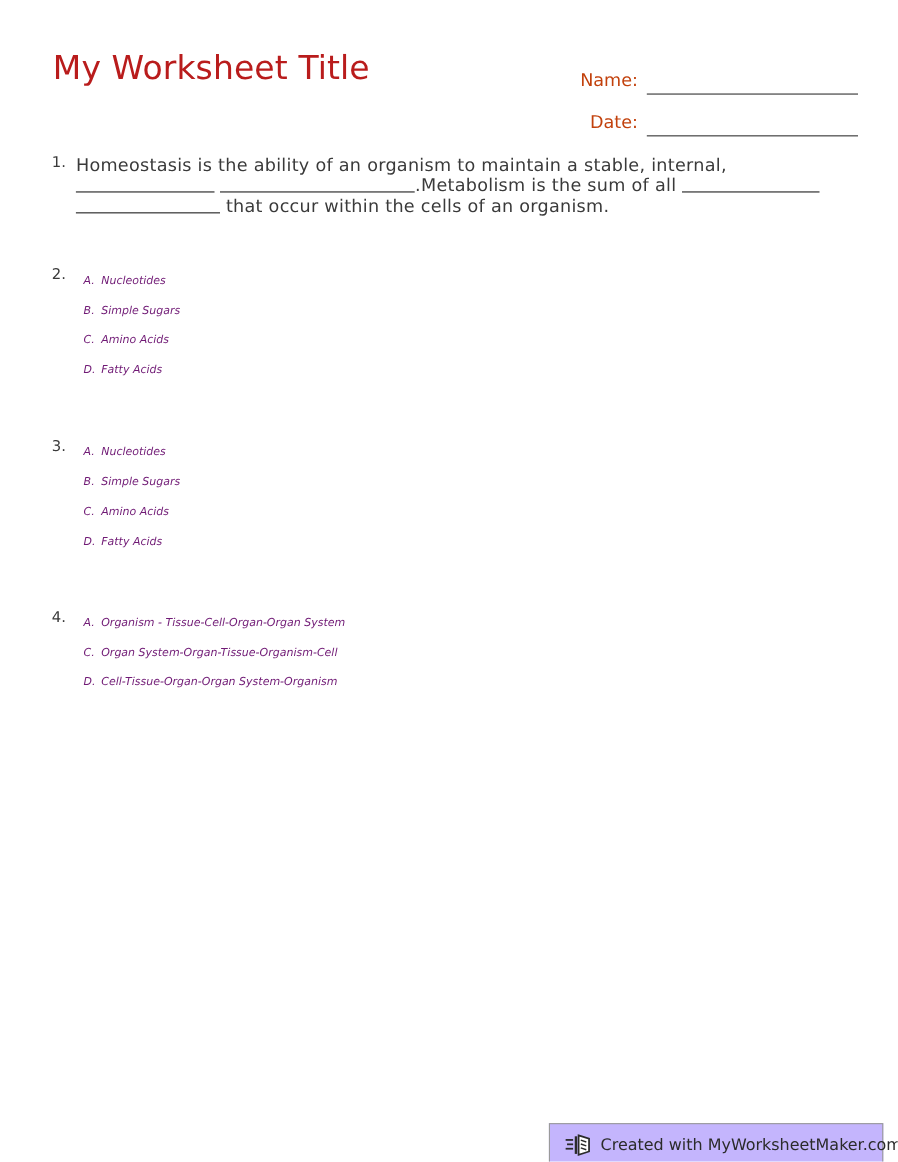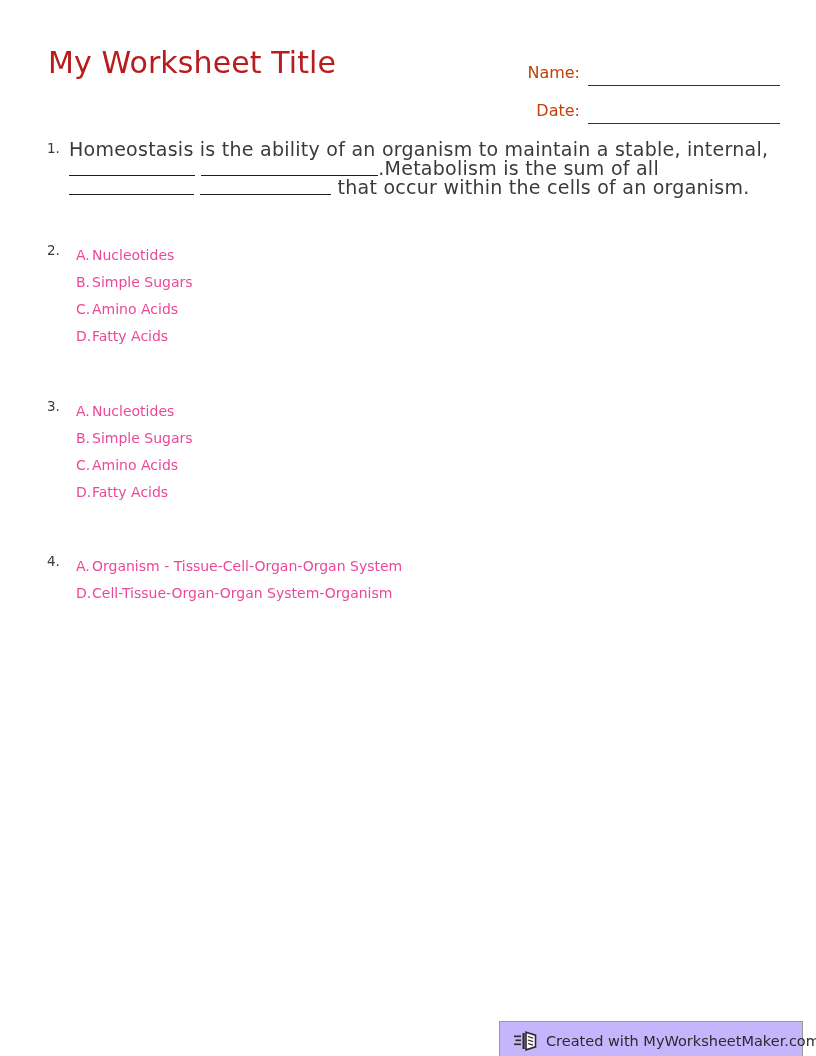--- a/index.html
+++ b/index.html
@@ -75,21 +75,21 @@
   .q-number {
     position: absolute;
     left: 47px;
     top: 0;
     width: 22px;
     font-size: 13.5px;
     color: #3a3a3a;
   }
   .q-text {
     margin-left: 22px;
-    font-size: 19px;
+    font-size: 16px;
     line-height: 19px;
     color: #3a3a3a;
   }
   .q-text.spaced {
     letter-spacing: 0.25px;
   }
 
   .blank {
     display: inline-block;
     border-bottom: 1.6px solid #1e1e1e;
@@ -102,24 +102,25 @@
   .blank-c { width: 125px; }
   .blank-d { width: 131px; }
 
   .answers {
     margin: 0;
     padding: 0;
     list-style: none;
     margin-top: 14px;
   }
   .answer-item {
-    font-size: 14px;
+    font-size: 10px;
     line-height: 27px;
-    color: #ec4899;
+    color: #701a75;
     padding-left: 29px;
+    font-style: italic;
   }
   .answer-letter {
     display: inline-block;
     width: 16px;
   }
 
   .q-gap-1 { height: 31px; }
   .q-gap-2 { height: 34px; }
   .q-gap-3 { height: 33px; }
 
@@ -222,20 +223,23 @@
     </ul>
   </div>
 
   <div class="q-gap-3"></div>
 
   <div class="question-block">
     <span class="q-number">4.</span>
     <ul class="answers">
       <li class="answer-item">
         <span class="answer-letter">A.</span><span>Organism - Tissue-Cell-Organ-Organ System</span>
+      </li>
+      <li class="answer-item">
+        <span class="answer-letter">C.</span><span>Organ System-Organ-Tissue-Organism-Cell</span>
       </li>
       <li class="answer-item">
         <span class="answer-letter">D.</span><span>Cell-Tissue-Organ-Organ System-Organism</span>
       </li>
     </ul>
   </div>
 
 </div>
 
 <div class="footer-badge">

